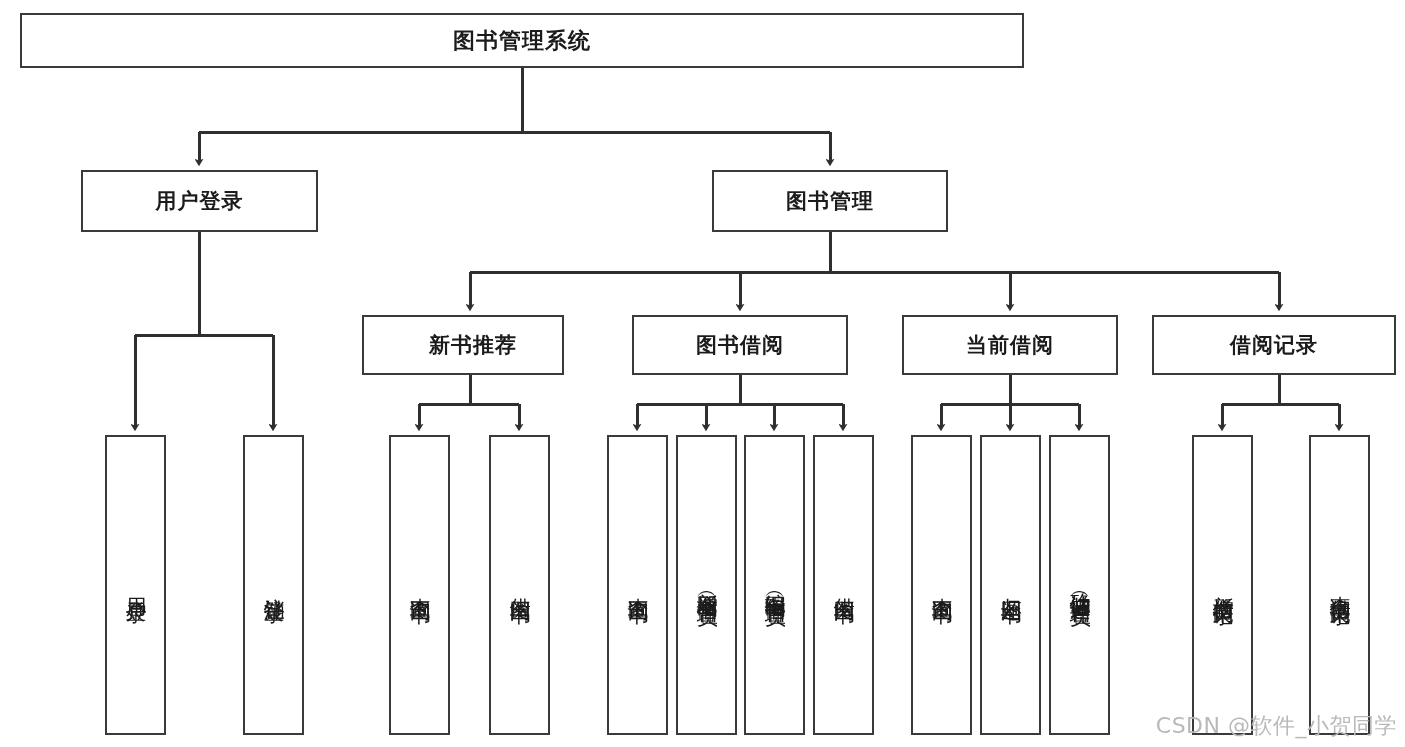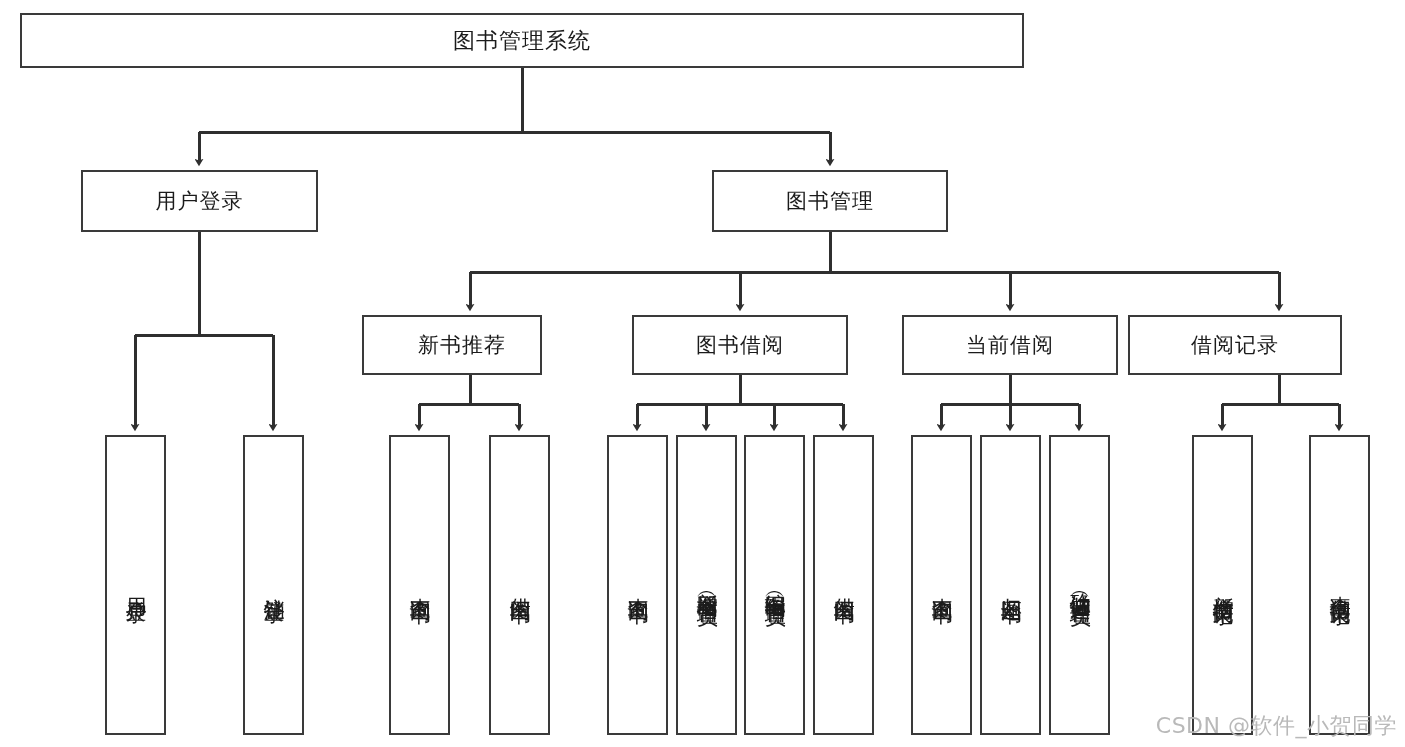--- a/index.html
+++ b/index.html
@@ -39,20 +39,21 @@
   }
   .node-label {
     display: block;
     line-height: 1.18;
     letter-spacing: 1px;
   }
   
   .node.h .node-label {
     writing-mode: horizontal-tb;
     font-size: 21px;
+    font-weight: bold;
   }
   .node.root .node-label { font-size: 22px; }
   
   .node.v {
     align-items: center;
     justify-content: center;
     padding: 4px 0;
   }
   .node.v .node-label {
     writing-mode: vertical-rl;
@@ -134,30 +135,30 @@
     <span class="node-label">图书管理系统</span>
   </div>
 
   <div class="node h" style="left:81px; top:170px; width:237px; height:62px;">
     <span class="node-label">用户登录</span>
   </div>
   <div class="node h" style="left:712px; top:170px; width:236px; height:62px;text-align:center;">
     <span class="node-label">图书管理</span>
   </div>
 
-  <div class="node h" style="left:362px; top:315px; width:180px; height:60px;padding-left:20px;">
+  <div class="node h" style="left:362px; top:315px; width:202px; height:60px;padding-left:20px;">
     <span class="node-label">新书推荐</span>
   </div>
   <div class="node h" style="left:902px; top:315px; width:216px; height:60px;">
     <span class="node-label">当前借阅</span>
   </div>
   <div class="node h" style="left:632px; top:315px; width:216px; height:60px;">
     <span class="node-label">图书借阅</span>
   </div>
-  <div class="node h" style="left:1128px; top:315px; width:214px; height:60px;">
+  <div class="node h" style="left:1152px; top:315px; width:244px; height:60px;">
     <span class="node-label">借阅记录</span>
   </div>
 
   <div class="node v" style="left:105px; top:435px; width:61px; height:300px;">
     <span class="node-label">用户登录</span>
   </div>
   <div class="node v" style="left:243px; top:435px; width:61px; height:300px;">
     <span class="node-label">注销登录</span>
   </div>
 

